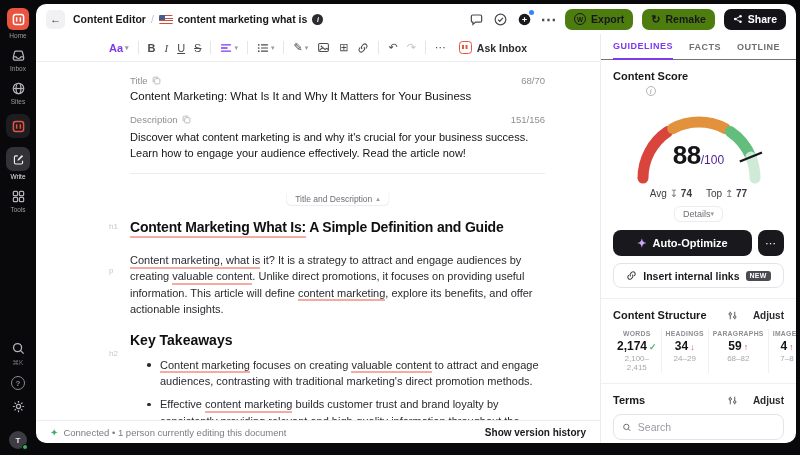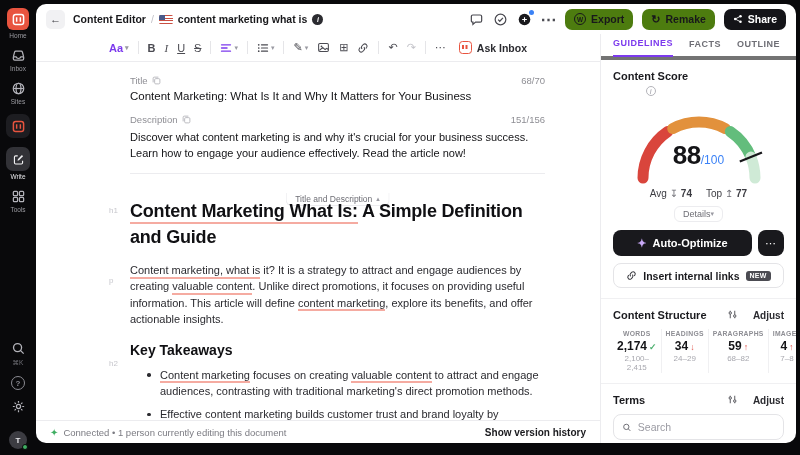--- a/index.html
+++ b/index.html
@@ -75,52 +75,52 @@
   .f-label { display:flex; align-items:center; gap:4px; font-size:9.5px; color:#8e8e94; }
   .copy-ic { width:9px; height:9px; color:#b4b4ba; }
   .f-count { font-size:9.5px; color:#8e8e94; }
   .title-value { font-size:11.5px; color:#141417; }
   .desc-block { margin-top:11px; }
   .desc-value { font-size:11px; line-height:16px; color:#141417; }
   .collapse-row { margin-top:12px; border-top:1px solid #ececef; position:relative; height:14px; }
   .collapse-pill { position:absolute; left:50%; top:-1px; transform:translateX(-50%); background:#fff;
     border:1px solid #ececef; border-top:none; border-radius:0 0 6px 6px; font-size:8.5px; color:#6e6e75;
     padding:1px 9px; display:flex; gap:4px; align-items:center; cursor:pointer; white-space:nowrap;margin-top:20px; }
-  h1.doc-h1 { margin-top:11px; font-size:18px; line-height:26px; font-weight:800; color:#101013; letter-spacing:-.2px; }
+  h1.doc-h1 { margin-top:27px; font-size:14px; line-height:26px; font-weight:800; color:#101013; letter-spacing:-.2px; }
   .doc-p { margin-top:12px; font-size:11px; line-height:16.4px; color:#2b2b30; }
   h2.doc-h2 { margin-top:14px; font-size:14px; font-weight:800; color:#101013; }
   ul.takeaways { margin-top:9px; list-style:none; }
   ul.takeaways li { position:relative; padding-left:30px; font-size:11px; line-height:16.4px; margin-bottom:7px; color:#2b2b30; }
   ul.takeaways li::before { content:""; position:absolute; left:17px; top:6.5px; width:3.5px; height:3.5px; border-radius:50%; background:#2b2b30; }
   .u { border-bottom:2px solid #f5aba1; padding-bottom:.5px; }
   h1 .u, h2 .u { border-bottom-width:2.5px; }
 
   .editor-footer { height:23px; border-top:1px solid #ececef; display:flex; align-items:center;
     justify-content:space-between; padding:0 14px; }
   .conn { display:flex; align-items:center; gap:5px; font-size:9.5px; color:#7b7b82; }
   .conn .spark { color:#3fae62; font-size:10px; }
   .ver-hist { font-size:10px; font-weight:700; color:#1a1a1e; cursor:pointer; }
 
   
   .panel { width:196px; border-left:1px solid #ececef; display:flex; flex-direction:column; }
-  .panel-tabs { height:26px; display:flex; align-items:flex-end; gap:16px; padding:0 12px; border-bottom:4px solid #737373; }
+  .panel-tabs { height:26px; display:flex; align-items:flex-end; gap:16px; padding:0 12px; border-bottom:1px solid #737373; }
   .ptab { font-size:9px; font-weight:700; letter-spacing:.5px; color:#6e6e75; padding-bottom:7px; cursor:pointer; }
   .ptab.active { color:#7c3aed; border-bottom:2px solid #7c3aed; margin-bottom:-1px; }
   .panel-scroll { flex:1; padding:10px 12px 0; overflow:hidden; }
   .sec-head { display:flex; align-items:center; justify-content:space-between; }
   .sec-title { font-size:11px; font-weight:700; color:#1a1a1e; display:flex; align-items:center; gap:4px;flex-direction:column; }
   .info-ic { width:10px; height:10px; border:1px solid #b4b4ba; border-radius:50%; color:#b4b4ba; font-size:6.5px;
     display:flex; align-items:center; justify-content:center; font-style:italic; }
-  .adjust { display:flex; align-items:flex-start; gap:16px; font-size:10px; font-weight:700; color:#2b2b30; cursor:pointer; }
+  .adjust { display:flex; align-items:center; gap:16px; font-size:10px; font-weight:700; color:#2b2b30; cursor:pointer; }
   .sliders-ic { width:9px; height:9px; color:#55555c; }
 
   .gauge { position:relative; width:160px; height:86px; margin:4px auto 0; }
   .gauge-num { position:absolute; left:0; right:0; top:40px; text-align:center; }
   .gauge-num .big { font-size:26px; font-weight:800; color:#141417; letter-spacing:-.5px; }
-  .gauge-num .max { font-size:12px; color:#3b82f6; }
+  .gauge-num .max { font-size:12px; color:#4c1d95; }
   .avg-row { display:flex; justify-content:center; gap:14px; font-size:10px; color:#3c3c42; margin-top:2px; }
   .avg-row b { font-weight:700; }
   .arr-ic { color:#6e6e75; }
   .details-btn { margin:7px auto 8px; width:fit-content; display:flex; align-items:center; gap:0; border:1px solid #ececef;
     border-radius:6px; font-size:9px; color:#6e6e75; padding:2px 8px; cursor:pointer; }
   .opt-row { display:flex; gap:6px; }
   .auto-btn { flex:1; height:26px; border-radius:8px; background:#19191d; color:#fff; font-size:11px; font-weight:700;
     display:flex; align-items:center; justify-content:center; gap:6px; cursor:pointer; }
   .spark2 { color:#c9a9f7; font-size:11px; }
   .more-btn { width:26px; height:26px; border-radius:8px; background:#19191d; color:#fff; display:flex; align-items:center;

